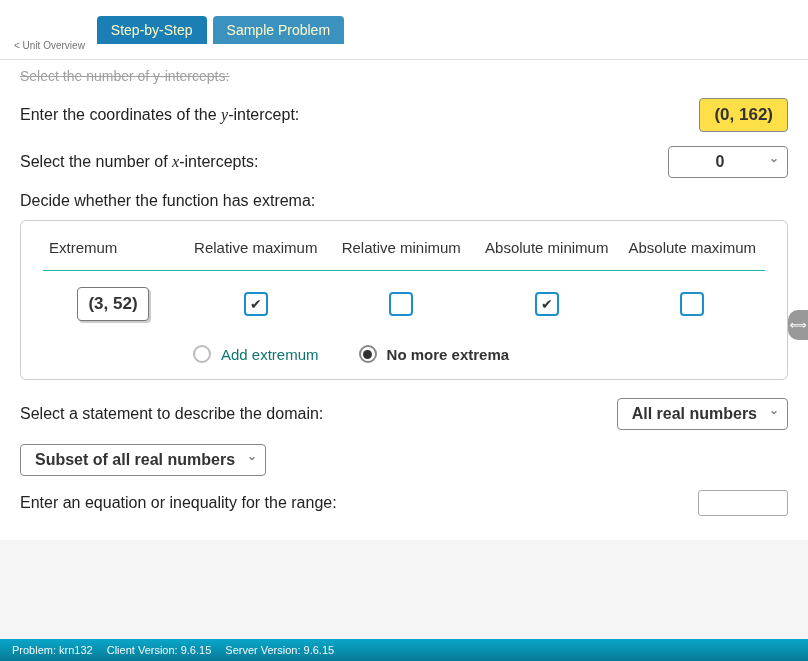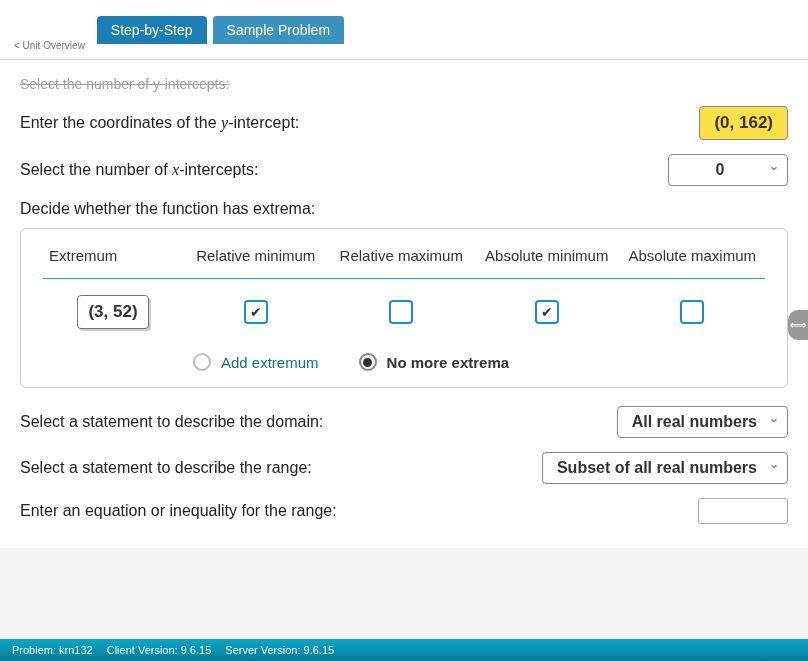--- a/index.html
+++ b/index.html
@@ -33,21 +33,21 @@
       border-radius: 4px 4px 0 0;
       font-size: 14px;
       font-weight: 500;
     }
     .nav-tab.secondary {
       background: #1b7fb5;
       opacity: 0.85;
     }
     .content {
       background: #fff;
-      padding: 14px 20px 10px 20px;
+      padding: 6px 20px 10px 20px;
       border-top: 1px solid #ddd;
     }
     .cut-line {
       color: #777;
       font-size: 14px;
       text-decoration: line-through;
       margin: 2px 0 8px 0;
       opacity: 0.7;
     }
     .row {
@@ -222,22 +222,22 @@
       <span>Select the number of </span><span class="ital">x</span><span>-intercepts:</span>
     </div>
     <div class="select-box">0</div>
   </div>
 
   <div class="prompt" style="margin:14px 0 8px 0">Decide whether the function has extrema:</div>
 
   <div class="extrema-panel">
     <div class="extrema-header">
       <div>Extremum</div>
+      <div>Relative maximum</div>
       <div>Relative minimum</div>
-      <div>Relative maximum</div>
       <div>Absolute minimum</div>
       <div>Absolute maximum</div>
     </div>
     <div class="extrema-row">
       <div><span class="coord-box">(3, 52)</span></div>
       <div>
           <span class="chk checked"></span>
         </div>
       <div>
           <span class="chk"></span>
@@ -260,21 +260,20 @@
       </div>
     </div>
   </div>
 
   <div class="row">
     <div class="prompt">Select a statement to describe the domain:</div>
     <div class="select-box" style="font-weight:700">All real numbers</div>
   </div>
 
   <div class="row">
-    <div class="prompt">Select a statement to describe the range:</div>
     <div class="select-box" style="font-weight:700">Subset of all real numbers</div>
   </div>
 
   <div class="row">
     <div class="prompt">Enter an equation or inequality for the range:</div>
     <div class="range-input"></div>
   </div>
 </div>
 
 <div class="side-knob">⟺</div>

